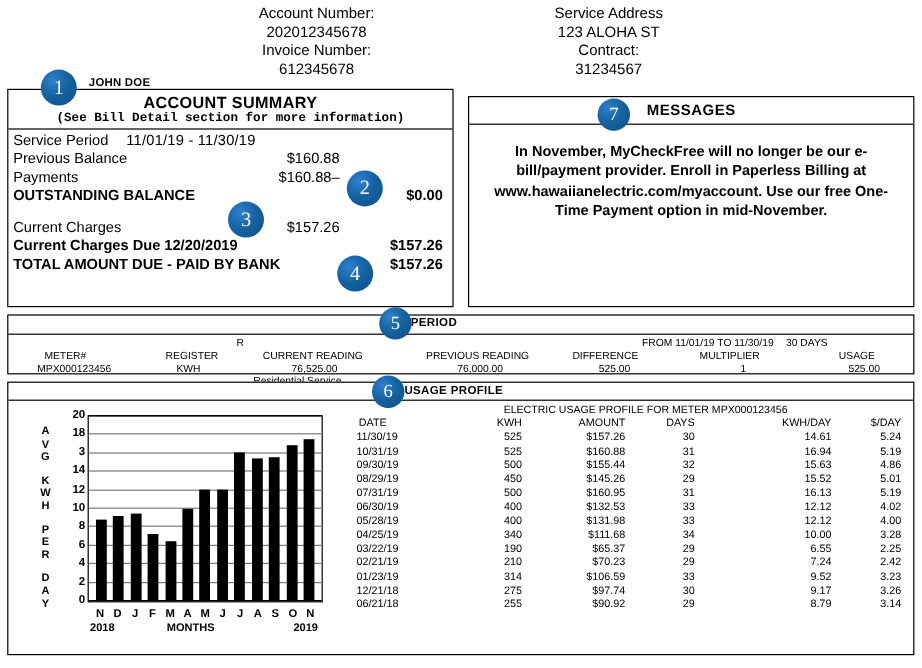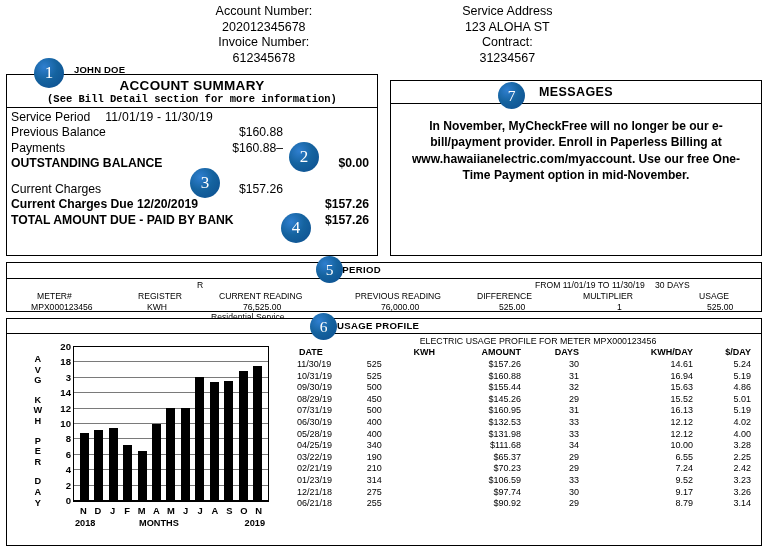--- a/index.html
+++ b/index.html
@@ -131,31 +131,31 @@
     font-size: 8.8px;
   }
   table.usage {
     position: absolute;
     left: 286px; top: 13px;
     width: 464px;
     border-collapse: collapse;
     font-size: 9px;
   }
   table.usage th {
-    font-weight: bold;
+    font-weight: normal;
     padding: 0 0 2px 0;
     white-space: nowrap;
   }
   table.usage td {
     padding: 0;
     line-height: 11.6px;
     white-space: nowrap;
   }
   .c-date { width: 72px; text-align: left; padding-left: 4px !important; }
-  .c-kwh { width: 74px; }
+  .c-kwh { width: 74px; text-align: right; }
   .c-amt { width: 92px; text-align: right; }
   .c-days { width: 62px; text-align: right; padding-right: 24px !important; }
   .c-kd { width: 96px; text-align: right; }
   .c-dd { width: 62px; text-align: right; padding-right: 6px !important; }
   th.c-kwh, th.c-amt, th.c-kd, th.c-dd { text-align: right; }
   th.c-days { text-align: right; padding-right: 24px !important; }
   th.c-date { text-align: left; padding-left: 6px !important; }
 
   
   #chart-wrap {

